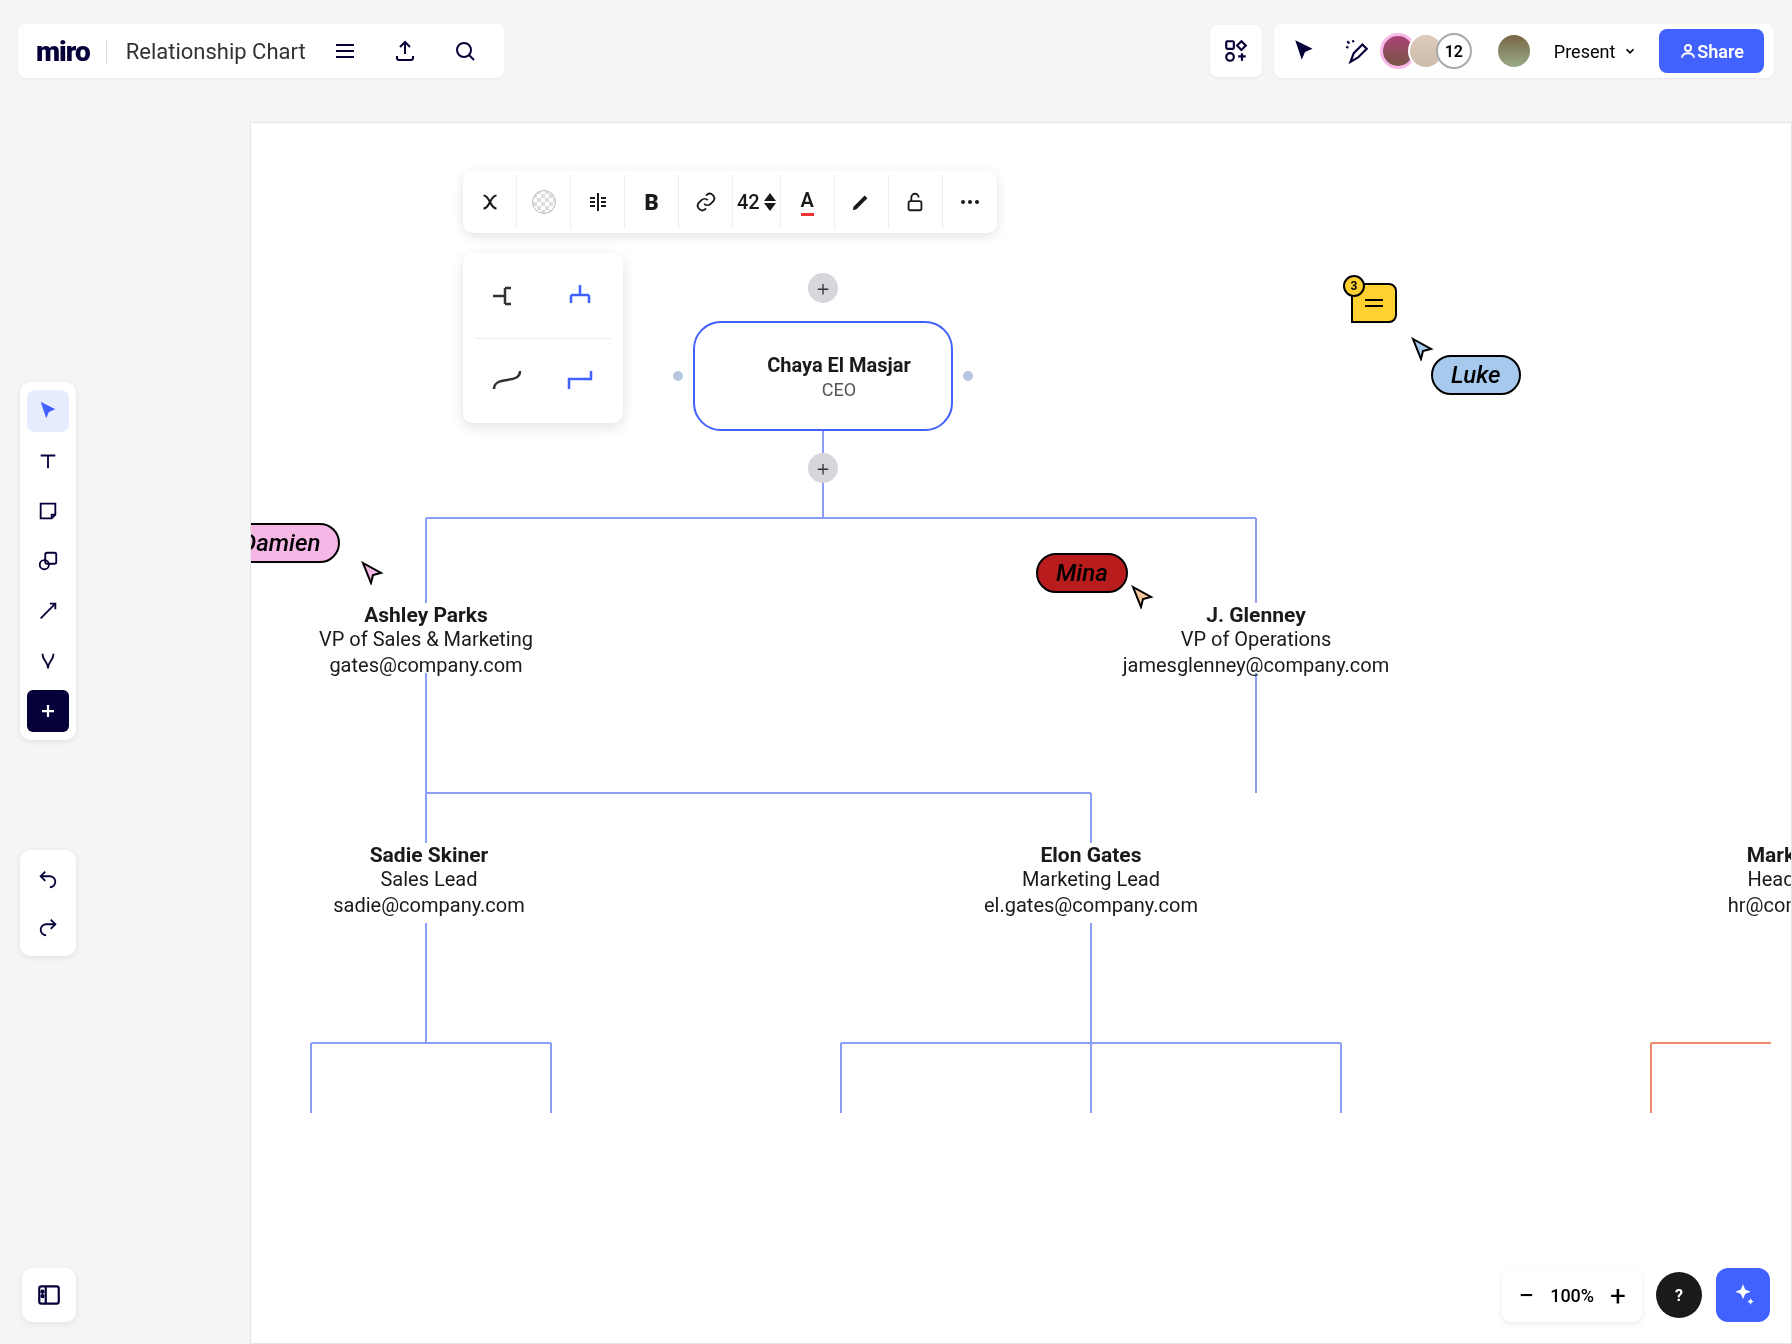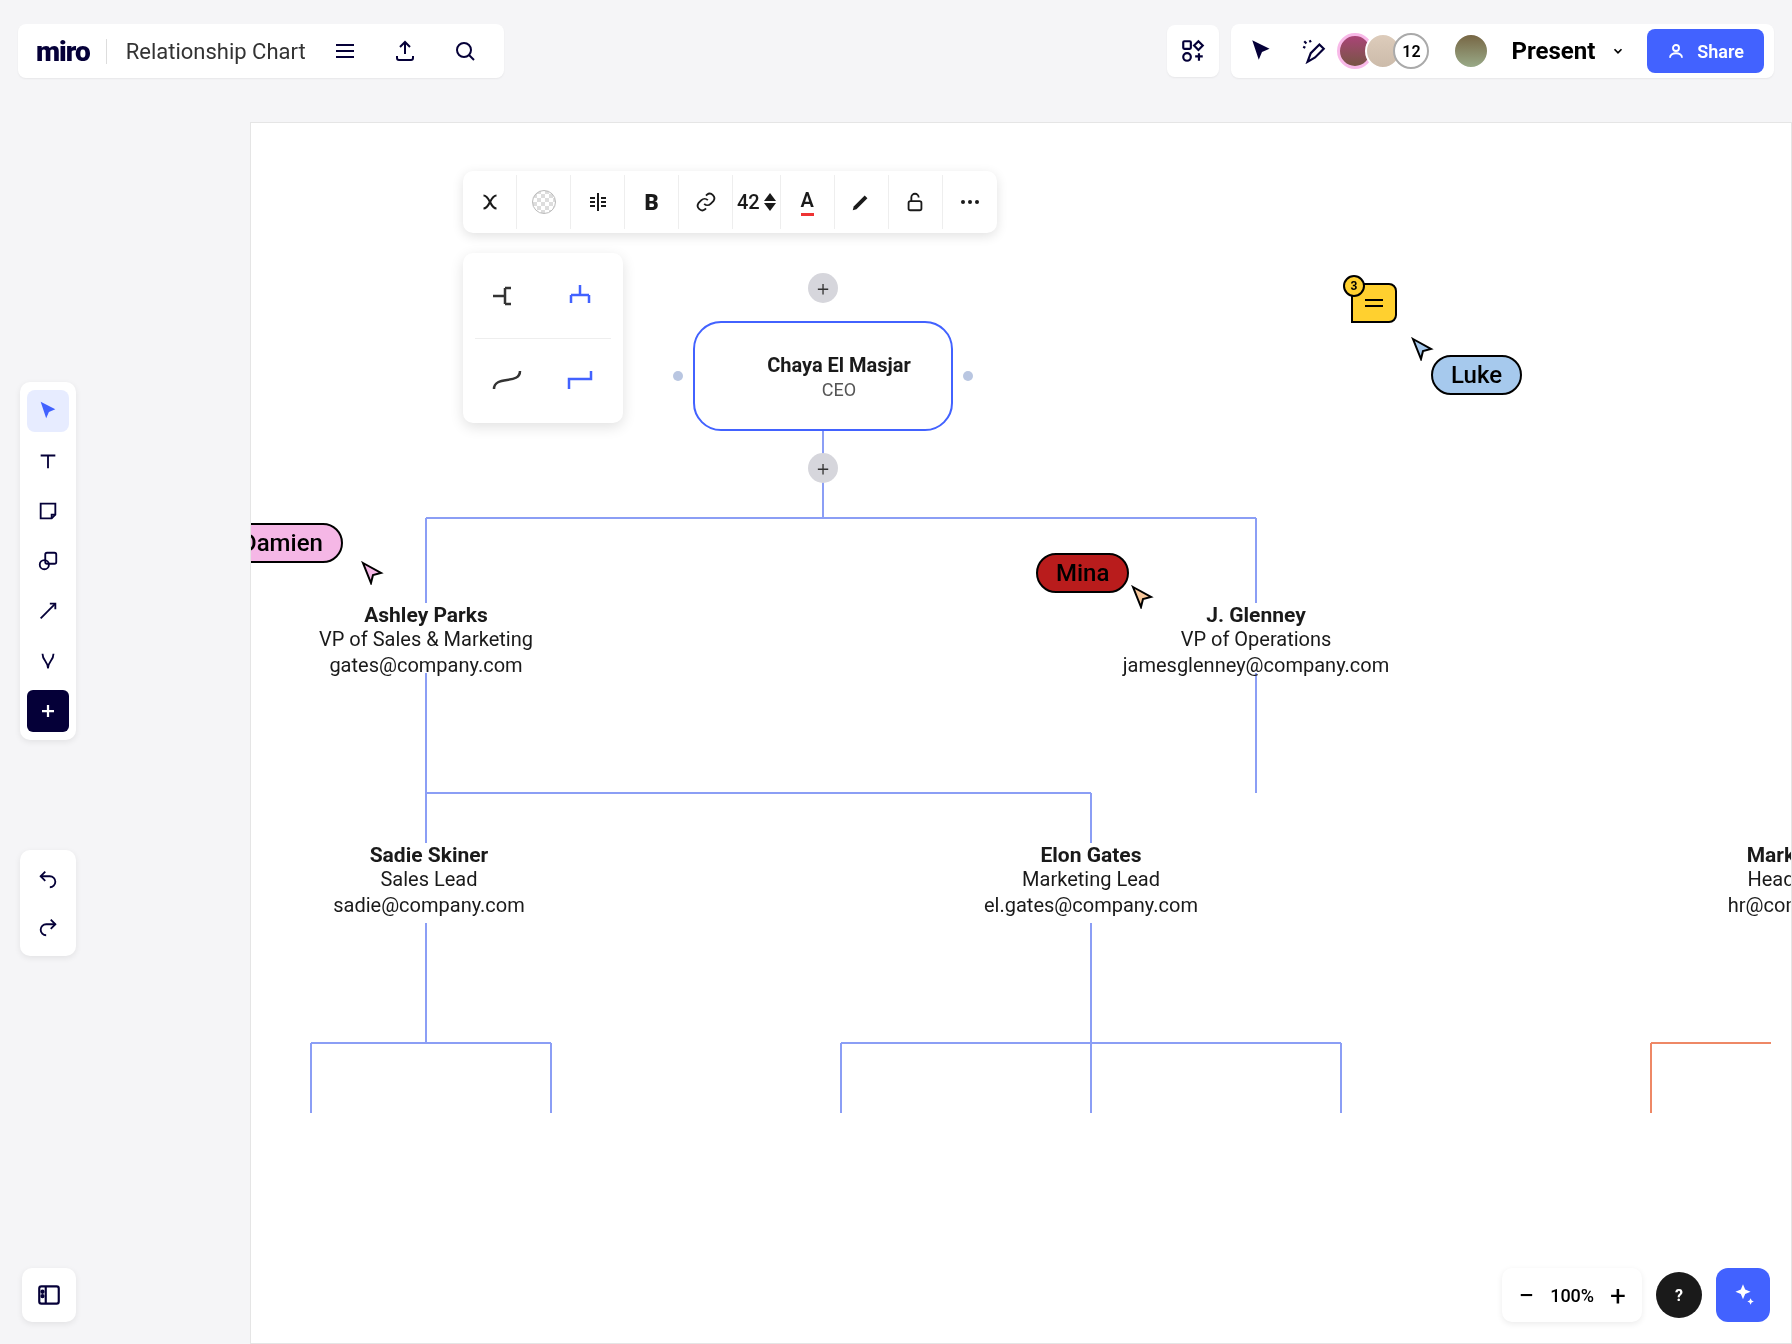--- a/index.html
+++ b/index.html
@@ -16,22 +16,22 @@
   .top-right { display:flex; align-items:center; gap:12px; }
   .apps-pill { width:52px; height:52px; background:#fff; border-radius:8px; display:flex; align-items:center; justify-content:center; box-shadow:0 1px 2px rgba(0,0,0,.06); }
   .share-bar { background:#fff; border-radius:8px; height:54px; display:flex; align-items:center; padding:0 10px; gap:10px; box-shadow:0 1px 2px rgba(0,0,0,.06); }
   .avatar { width:36px; height:36px; border-radius:50%; background:#bbb; border:2px solid #fff; }
   .avatar.a1{background:linear-gradient(#a47,#754);border:3px solid #f8b9e8;}
   .avatar.a2{background:linear-gradient(#dcb,#cba);}
   .avatar.a3{background:linear-gradient(#764,#9a8);}
   .avatars { display:flex; align-items:center; }
   .avatars .avatar { margin-left:-8px; }
   .count-pill{ width:36px;height:36px;border-radius:50%;border:2px solid #aaa; display:flex;align-items:center;justify-content:center;font-size:16px;font-weight:600;background:#fff;margin-left:-8px;}
-  .present { display:flex; align-items:center; gap:16px; padding:0 12px; font-size:24px; font-weight:700; height:40px; border-radius:6px; cursor:pointer;}
-  .share-btn { background:#4262ff; color:#fff; height:44px; padding:0 20px; border-radius:8px; display:flex; align-items:center; gap:12px; font-size:18px; font-weight:600; cursor:pointer;}
+  .present { display:flex; align-items:center; gap:8px; padding:0 12px; font-size:18px; font-weight:400; height:40px; border-radius:6px; cursor:pointer;}
+  .share-btn { background:#4262ff; color:#fff; height:44px; padding:0 20px; border-radius:8px; display:flex; align-items:center; gap:0; font-size:18px; font-weight:600; cursor:pointer;}
 
   
   .toolbar { position:absolute; left:20px; top:382px; width:56px; background:#fff; border-radius:10px; box-shadow:0 2px 6px rgba(0,0,0,.08); display:flex; flex-direction:column; align-items:center; padding:8px 0; gap:8px; }
   .tool { width:42px; height:42px; display:flex; align-items:center; justify-content:center; border-radius:8px; cursor:pointer; color:#050038;}
   .tool.active{ background:#e7ecff; color:#4262ff;}
   .tool.add{ background:#050038; color:#fff; border-radius:6px;}
   .history { position:absolute; left:20px; top:850px; width:56px; background:#fff; border-radius:10px; box-shadow:0 2px 6px rgba(0,0,0,.08); display:flex; flex-direction:column; align-items:center; padding:8px 0; gap:6px;}
 
   
   .canvas-frame { position:absolute; left:250px; top:122px; right:0; bottom:0; background:#fff; border:1px solid #e5e5e5; overflow:hidden;}
@@ -61,21 +61,21 @@
   .ceo .h-r{right:-22px;top:50%;transform:translateY(-50%);}
   .plus-btn{position:absolute;width:30px;height:30px;border-radius:50%;background:#d6d6dc;display:flex;align-items:center;justify-content:center;color:#333;font-size:20px;cursor:pointer;}
 
   
   .node{position:absolute;text-align:center;color:#1a1a1a;}
   .node .nm{font-weight:700;font-size:21px;}
   .node .rl{font-size:20px;}
   .node .em{font-size:20px;margin-top:2px;}
 
   
-  .tag{position:absolute;border:2px solid #000;border-radius:22px;padding:4px 18px;font-size:24px;font-weight:500;display:flex;align-items:center;}
+  .tag{position:absolute;border:2px solid #000;border-radius:22px;padding:4px 18px;font-size:24px;font-weight:500;display:flex;align-items:center;font-style:italic;}
   .tag.pink{background:#f5b7e6;}
   .tag.peach{background:#b91c1c;}
   .tag.blue{background:#a6c9ed;}
 
   
   .comment{position:absolute;width:46px;height:40px;background:#ffd02f;border:2px solid #000;border-radius:8px 8px 8px 0;display:flex;flex-direction:column;align-items:center;justify-content:center;}
   .comment::after{content:'';}
   .badge3{position:absolute;left:-10px;top:-10px;width:22px;height:22px;border-radius:50%;background:#ffd02f;border:2px solid #000;display:flex;align-items:center;justify-content:center;font-size:12px;font-weight:700;}
 
   

